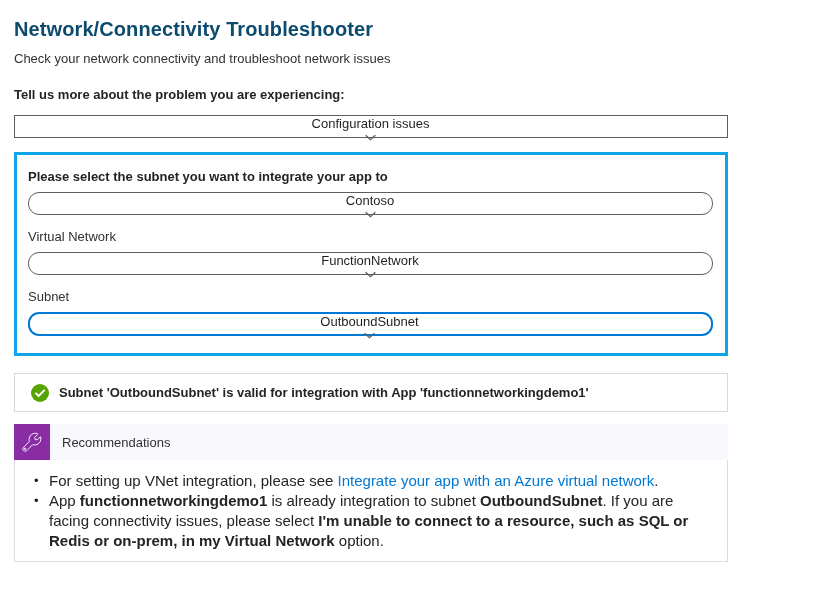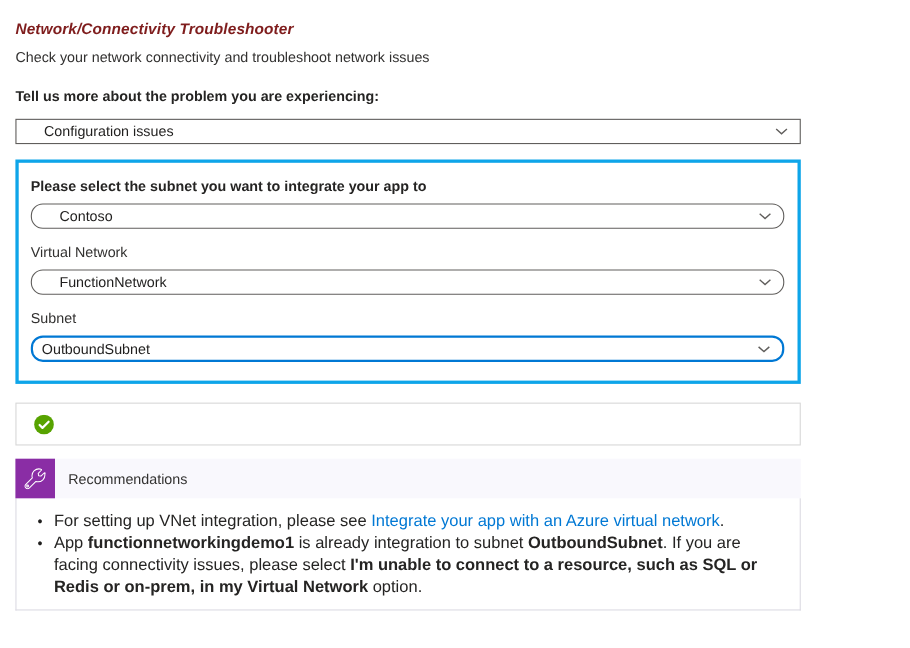--- a/index.html
+++ b/index.html
@@ -6,37 +6,37 @@
   html, body { background: #ffffff; }
   body {
     width: 827px; height: 589px;
     font-family: "Liberation Sans", sans-serif;
     color: #323130;
     overflow: hidden;
   }
   .page { padding: 18px 0 0 14px; width: 742px; }
 
   h1.title {
-    font-size: 14px; font-weight: 700; color: #7f1d1d;
+    font-size: 20px; font-weight: 700; color: #0c4a6e;
     letter-spacing: 0.1px;
-    font-style: italic;
   }
   .subtitle { font-size: 13px; color: #323130; margin-top: 10px; }
 
   .q-label { font-size: 13px; font-weight: 700; color: #252423; margin-top: 21px; }
 
   .select {
     margin-top: 13px;
     width: 714px; height: 23px;
     border: 1px solid #605e5c;
     background: #fff;
     display: flex; align-items: center; justify-content: space-between;
-    padding: 0 10px 0 25px;
+    padding: 0 10px 0 9px;
     font-size: 13px; color: #201f1e;
     cursor: pointer;
+    flex-direction: column;
   }
   .select .chev { display: flex; align-items: center; }
 
   .group-box {
     margin-top: 14px;
     width: 714px;
     border: 3px solid #0ea5e9;
     padding: 14px 12px 17px 11px;
   }
   .group-title { font-size: 13px; font-weight: 700; color: #252423; }
@@ -134,20 +134,21 @@
     </div>
   </div>
 
   <div class="success-box">
     <span style="display:flex">
       <svg width="18" height="18" viewBox="0 0 18 18">
         <circle cx="9" cy="9" r="9" fill="#57a300"></circle>
         <path d="M5 9.4l2.6 2.6L13.2 6.4" fill="none" stroke="#ffffff" stroke-width="2" stroke-linecap="round" stroke-linejoin="round"></path>
       </svg>
     </span>
+    <span class="msg">Subnet 'OutboundSubnet' is valid for integration with App 'functionnetworkingdemo1'</span>
   </div>
 
   <div class="reco">
     <div class="reco-header">
       <span class="reco-icon">
         <svg width="20" height="20" viewBox="0 0 24 24">
           <path d="M22.9 6.3c-.1-.5-.8-.7-1.2-.3l-3.4 3.4-2.6-.4-.4-2.6 3.4-3.4c.4-.4.2-1.1-.3-1.2-.8-.2-1.6-.3-2.4-.3-4.1 0-7.5 3.4-7.5 7.5 0 .8.1 1.6.4 2.3l-7.1 7.1c-1.1 1.1-1.1 2.8 0 3.9 1.1 1.1 2.8 1.1 3.9 0l7.1-7.1c.7.2 1.5.4 2.3.4 4.1 0 7.5-3.4 7.5-7.5 0-.6-.1-1.2-.3-1.8zM3.7 21.2c-.6 0-1-.4-1-1s.4-1 1-1 1 .4 1 1-.4 1-1 1z" fill="none" stroke="#ffffff" stroke-width="1.1" stroke-linejoin="round"></path>
         </svg>
       </span>
       <span class="label">Recommendations</span>

